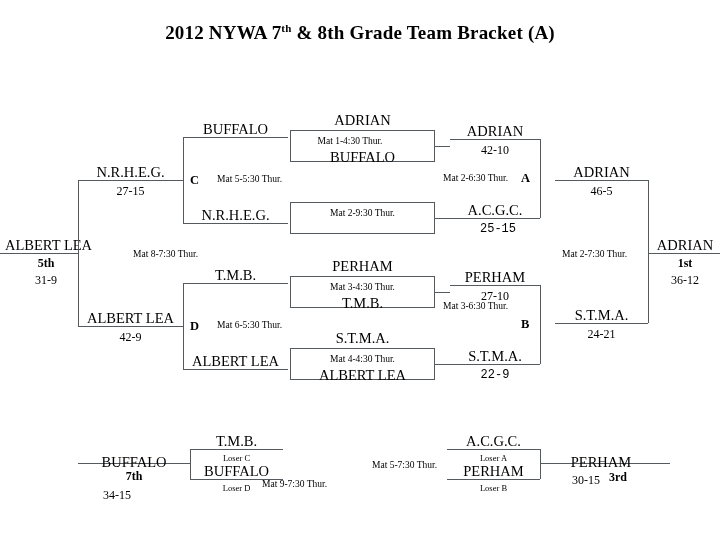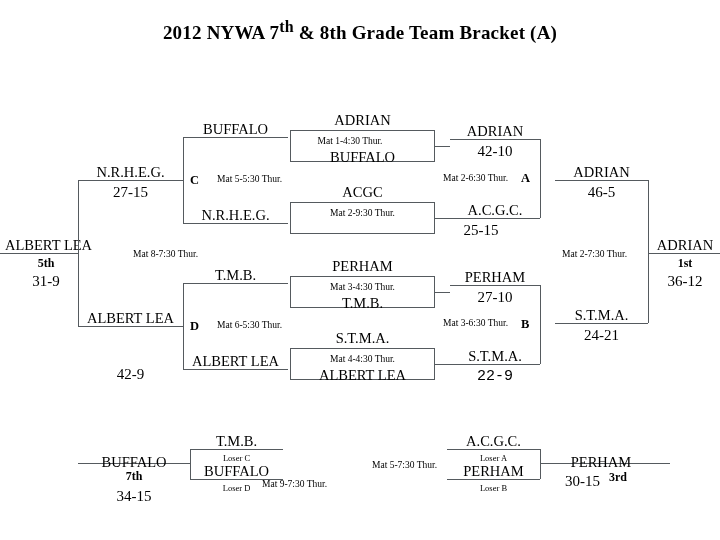--- a/index.html
+++ b/index.html
@@ -24,21 +24,21 @@
     top: 22px;
     left: 0;
     width: 720px;
     text-align: center;
     font-size: 19px;
     font-weight: bold;
     letter-spacing: 0.2px;
     white-space: nowrap;
   }
   #title sup {
-    font-size: 16px;
+    font-size: 11px;
     vertical-align: super;
     line-height: 0;
   }
 
   
   .hline {
     position: absolute;
     height: 0;
     border-top: 1.3px solid #555a5e;
   }
@@ -57,21 +57,21 @@
   
   .team {
     position: absolute;
     font-size: 14.5px;
     white-space: nowrap;
     line-height: 1;
   }
   .team.c { text-align: center; }
   .rec {
     position: absolute;
-    font-size: 15px;
+    font-size: 12px;
     white-space: nowrap;
     text-align: center;
     line-height: 1;
   }
   .place {
     position: absolute;
     font-size: 12px;
     font-weight: bold;
     white-space: nowrap;
     text-align: center;
@@ -113,21 +113,21 @@
   <div class="rec" style="left:5px; top:274px; width:82px;">31-9</div>
 
   <div class="vline" style="left:78px; top:180px; height:146px;"></div>
   <div class="hline" style="left:78px; top:180px; width:105px;"></div>
   <div class="hline" style="left:78px; top:326px; width:105px;"></div>
 
   <div class="team c" style="left:78px; top:165px; width:105px;">N.R.H.E.G.</div>
   <div class="rec" style="left:78px; top:185px; width:105px;">27-15</div>
 
   <div class="team c" style="left:78px; top:311px; width:105px;">ALBERT LEA</div>
-  <div class="rec" style="left:78px; top:331px; width:105px;margin-top:36px;">42-9</div>
+  <div class="rec" style="left:78px; top:331px; width:105px;">42-9</div>
 
   <div class="mat" style="left:89px; top:250px;margin-left:44px;">Mat 8-7:30  Thur.</div>
 
   <div class="vline" style="left:183px; top:137px; height:86px;"></div>
   <div class="hline" style="left:183px; top:137px; width:105px;"></div>
   <div class="hline" style="left:183px; top:223px; width:105px;"></div>
   <div class="team c" style="left:183px; top:122px; width:105px;">BUFFALO</div>
   <div class="team c" style="left:183px; top:208px; width:105px;">N.R.H.E.G.</div>
   <div class="mlabel" style="left:190px; top:174px;">C</div>
   <div class="mat" style="left:217px; top:175px;">Mat 5-5:30 Thur.</div>
@@ -139,21 +139,20 @@
   <div class="team c" style="left:183px; top:354px; width:105px;">ALBERT LEA</div>
   <div class="mlabel" style="left:190px; top:320px;">D</div>
   <div class="mat" style="left:217px; top:321px;">Mat 6-5:30 Thur.</div>
 
   <div class="boxline" style="left:290px; top:130px; width:145px; height:32px;"></div>
   <div class="team c" style="left:290px; top:113px; width:145px;">ADRIAN</div>
   <div class="mat" style="left:290px; top:137px; width:120px; text-align:center;">Mat  1-4:30  Thur.</div>
   <div class="team c" style="left:290px; top:150px; width:145px;">BUFFALO</div>
 
   <div class="boxline" style="left:290px; top:202px; width:145px; height:32px;"></div>
-  <div class="team c" style="left:290px; top:185px; width:145px;">ACGC</div>
   <div class="mat" style="left:290px; top:209px; width:145px; text-align:center;">Mat 2-9:30  Thur.</div>
 
   <div class="boxline" style="left:290px; top:276px; width:145px; height:32px;"></div>
   <div class="team c" style="left:290px; top:259px; width:145px;">PERHAM</div>
   <div class="mat" style="left:290px; top:283px; width:145px; text-align:center;">Mat 3-4:30  Thur.</div>
   <div class="team c" style="left:290px; top:296px; width:145px;">T.M.B.</div>
 
   <div class="boxline" style="left:290px; top:348px; width:145px; height:32px;"></div>
   <div class="team c" style="left:290px; top:331px; width:145px;">S.T.M.A.</div>
   <div class="mat" style="left:290px; top:355px; width:145px; text-align:center;">Mat 4-4:30  Thur.</div>
@@ -163,52 +162,52 @@
   <div class="hline" style="left:435px; top:218px; width:15px;"></div>
   <div class="hline" style="left:435px; top:292px; width:15px;"></div>
   <div class="hline" style="left:435px; top:364px; width:15px;"></div>
 
   <div class="vline" style="left:540px; top:139px; height:79px;"></div>
   <div class="hline" style="left:450px; top:139px; width:90px;"></div>
   <div class="hline" style="left:450px; top:218px; width:90px;"></div>
   <div class="team c" style="left:450px; top:124px; width:90px;">ADRIAN</div>
   <div class="rec" style="left:450px; top:144px; width:90px;">42-10</div>
   <div class="team c" style="left:450px; top:203px; width:90px;">A.C.G.C.</div>
-  <div class="rec" style="left:436px; top:223px; width:90px;">25-15</div>
+  <div class="rec" style="left:453px; top:223px; width:90px;font-family:Liberation Mono, monospace;">25-15</div>
   <div class="mat" style="left:443px; top:174px;">Mat 2-6:30 Thur.</div>
   <div class="mlabel" style="left:521px; top:172px;">A</div>
 
   <div class="vline" style="left:540px; top:285px; height:79px;"></div>
   <div class="hline" style="left:450px; top:285px; width:90px;"></div>
   <div class="hline" style="left:450px; top:364px; width:90px;"></div>
   <div class="team c" style="left:450px; top:270px; width:90px;">PERHAM</div>
   <div class="rec" style="left:450px; top:290px; width:90px;">27-10</div>
   <div class="team c" style="left:450px; top:349px; width:90px;">S.T.M.A.</div>
   <div class="rec" style="left:450px; top:369px; width:90px;font-family:Liberation Mono, monospace;">22-9</div>
-  <div class="mat" style="left:443px; top:319px;">Mat 3-6:30 Thur.</div>
+  <div class="mat" style="left:443px; top:302px;">Mat 3-6:30 Thur.</div>
   <div class="mlabel" style="left:521px; top:318px;">B</div>
 
   <div class="vline" style="left:648px; top:180px; height:143px;"></div>
   <div class="hline" style="left:555px; top:180px; width:93px;"></div>
   <div class="hline" style="left:555px; top:323px; width:93px;"></div>
   <div class="team c" style="left:555px; top:165px; width:93px;">ADRIAN</div>
   <div class="rec" style="left:555px; top:185px; width:93px;">46-5</div>
   <div class="team c" style="left:555px; top:308px; width:93px;">S.T.M.A.</div>
   <div class="rec" style="left:555px; top:328px; width:93px;">24-21</div>
   <div class="mat" style="left:562px; top:250px;">Mat 2-7:30  Thur.</div>
 
   <div class="hline" style="left:648px; top:253px; width:72px;"></div>
   <div class="team c" style="left:650px; top:238px; width:70px;">ADRIAN</div>
   <div class="place" style="left:650px; top:257px; width:70px;">1st</div>
   <div class="rec" style="left:650px; top:274px; width:70px;">36-12</div>
 
   <div class="hline" style="left:78px; top:463px; width:112px;"></div>
   <div class="team c" style="left:80px; top:455px; width:108px;">BUFFALO</div>
   <div class="place" style="left:80px; top:470px; width:108px;">7th</div>
-  <div class="rec" style="left:80px; top:489px; width:108px;">34-15</div>
+  <div class="rec" style="left:63px; top:489px; width:108px;">34-15</div>
 
   <div class="vline" style="left:190px; top:449px; height:30px;"></div>
   <div class="hline" style="left:190px; top:449px; width:93px;"></div>
   <div class="hline" style="left:190px; top:479px; width:93px;"></div>
   <div class="team c" style="left:190px; top:434px; width:93px;">T.M.B.</div>
   <div class="loser" style="left:190px; top:454px; width:93px;">Loser  C</div>
   <div class="team c" style="left:190px; top:464px; width:93px;">BUFFALO</div>
   <div class="loser" style="left:190px; top:484px; width:93px;">Loser  D</div>
   <div class="mat" style="left:262px; top:480px;">Mat 9-7:30  Thur.</div>
 

